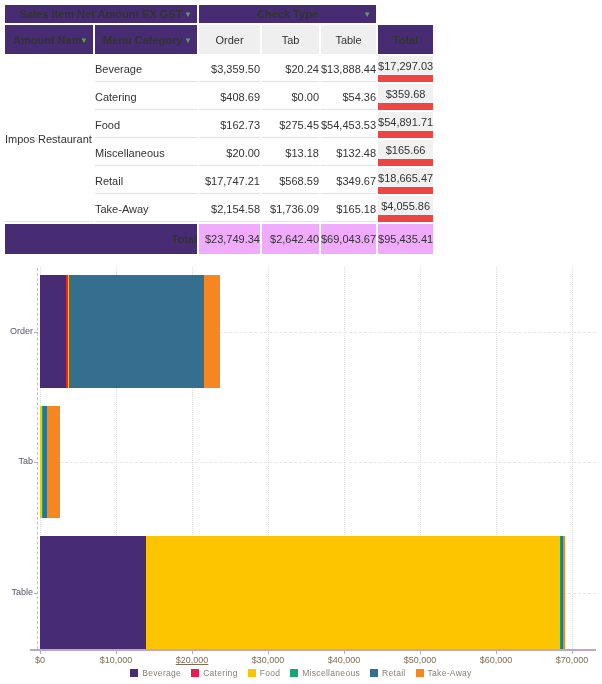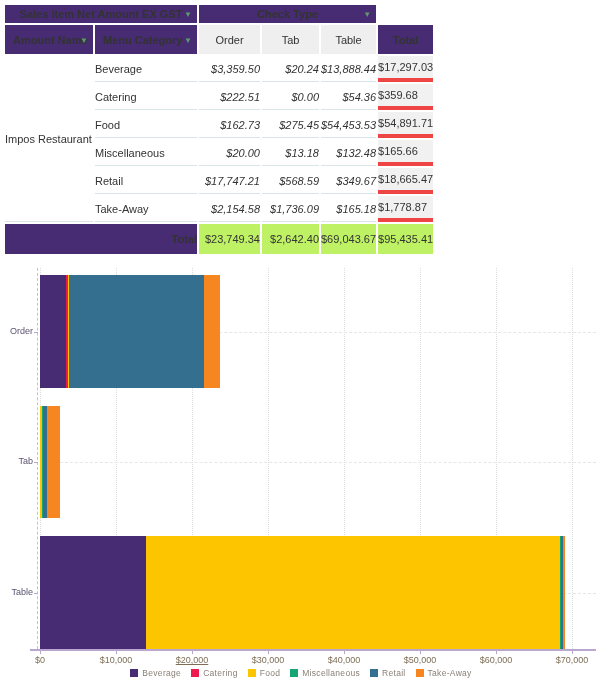--- a/index.html
+++ b/index.html
@@ -12,24 +12,24 @@
   .hdr .caret{position:absolute;right:5px;top:50%;transform:translateY(-50%);font-size:8px;color:#5d9a6e;}
   .hdr-center{text-align:center;}
   .hdr-left{text-align:left;padding-left:8px !important;}
   td.r1{height:18px;}
   td.r2{height:29px;}
   .colhdr{background:#efefef;color:#555;text-align:center;font-size:11px;}
   .tot-hdr{background:#472b73;color:#fff;font-weight:bold;text-align:center;font-size:11px;}
   td.body-cell{height:26px;border-bottom:1px solid #d9e3ea;background:#fff;}
   td.store-cell{background:#fff;text-align:left;padding-left:8px;color:#333;}
   td.cat-cell{text-align:left;padding-left:8px;color:#4ba6e0;}
-  td.val-cell{text-align:right;padding-right:10px;font-style:italic;}
-  td.totcol-cell{background:#f1f1f1;text-align:left;padding-right:8px;font-size:10px;border-bottom:4px solid #ef4444;}
+  td.val-cell{text-align:right;padding-right:10px;}
+  td.totcol-cell{background:#f1f1f1;text-align:center;padding-right:8px;font-size:10px;border-bottom:7px solid #ef4444;}
   td.grand-label{background:#472b73;color:#fff;font-weight:bold;font-size:12px;text-align:right;padding-right:12px;height:30px;}
-  td.grand-val{background:#bef264;text-align:right;padding-right:8px;font-size:10px;height:30px;}
+  td.grand-val{background:#f0abfc;text-align:right;padding-right:8px;font-size:10px;height:30px;}
 
   
   .chart{position:absolute;top:268px;left:0;width:602px;height:416px;}
   .gridline{position:absolute;top:0;width:0;border-left:1px dotted #dcdcdc;z-index:0;}
   .yaxis{position:absolute;left:37px;top:0;height:381px;border-left:1px dashed #c9bcd9;z-index:0;}
   .hline{position:absolute;left:40px;width:556px;border-top:1px dashed #e6e6e6;z-index:0;}
   .bar{position:absolute;left:40px;display:flex;z-index:1;}
   .seg{height:100%;}
   .axis-line{position:absolute;left:30px;top:381px;width:566px;height:2px;background:#b9a7d0;z-index:2;}
   .tickmark{position:absolute;top:383px;width:1px;height:3px;background:#b9a7d0;}
@@ -85,21 +85,21 @@
       <tr>
         <td class="body-cell store-cell" rowspan="6">Impos Restaurant</td>
         <td class="body-cell cat-cell">Beverage</td>
         <td class="body-cell val-cell">$3,359.50</td>
         <td class="body-cell val-cell">$20.24</td>
         <td class="body-cell val-cell">$13,888.44</td>
         <td class="body-cell totcol-cell">$17,297.03</td>
       </tr>
       <tr>
         <td class="body-cell cat-cell">Catering</td>
-        <td class="body-cell val-cell">$222.51</td>
+        <td class="body-cell val-cell">$408.69</td>
         <td class="body-cell val-cell">$0.00</td>
         <td class="body-cell val-cell">$54.36</td>
         <td class="body-cell totcol-cell">$359.68</td>
       </tr>
       <tr>
         <td class="body-cell cat-cell">Food</td>
         <td class="body-cell val-cell">$162.73</td>
         <td class="body-cell val-cell">$275.45</td>
         <td class="body-cell val-cell">$54,453.53</td>
         <td class="body-cell totcol-cell">$54,891.71</td>
@@ -116,21 +116,21 @@
         <td class="body-cell val-cell">$17,747.21</td>
         <td class="body-cell val-cell">$568.59</td>
         <td class="body-cell val-cell">$349.67</td>
         <td class="body-cell totcol-cell">$18,665.47</td>
       </tr>
       <tr>
         <td class="body-cell cat-cell">Take-Away</td>
         <td class="body-cell val-cell">$2,154.58</td>
         <td class="body-cell val-cell">$1,736.09</td>
         <td class="body-cell val-cell">$165.18</td>
-        <td class="body-cell totcol-cell">$1,778.87</td>
+        <td class="body-cell totcol-cell">$4,055.86</td>
       </tr>
 
       <tr>
         <td class="grand-label" colspan="2">Total</td>
         <td class="grand-val">$23,749.34</td>
         <td class="grand-val">$2,642.40</td>
         <td class="grand-val">$69,043.67</td>
         <td class="grand-val">$95,435.41</td>
       </tr>
     </tbody>

